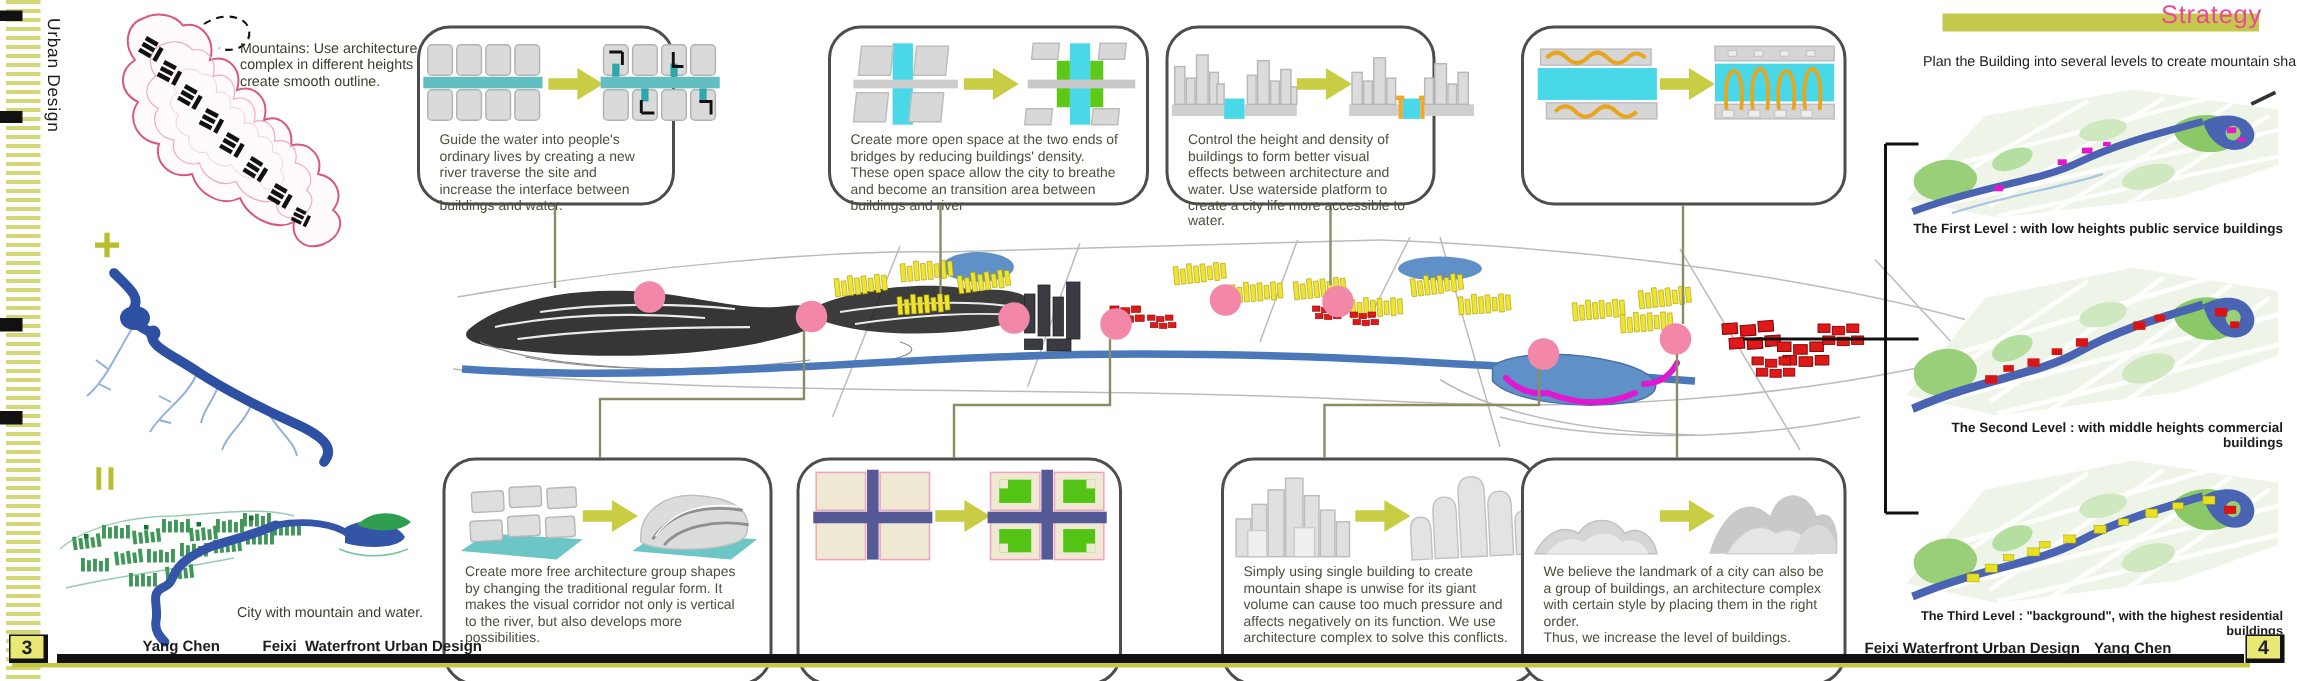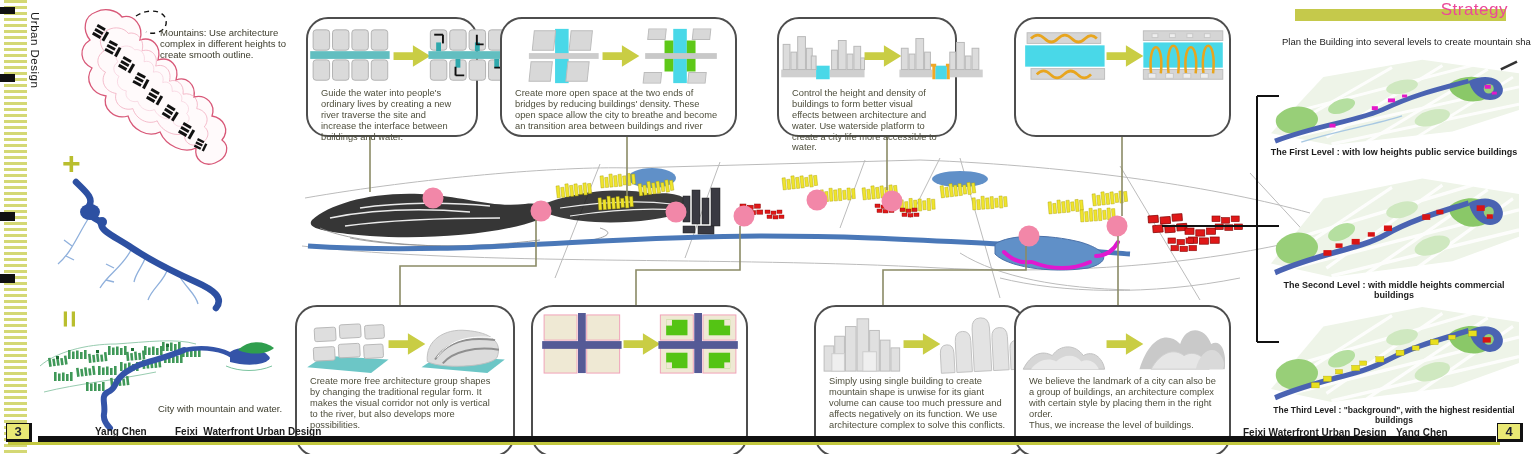--- a/index.html
+++ b/index.html
@@ -6,21 +6,21 @@
   #board{position:relative;width:1531px;height:454px;background:#fff;overflow:hidden;
          font-family:"Liberation Sans",sans-serif;}
   .abs{position:absolute;}
   .sbox{position:absolute;top:17px;height:120px;background:#fff;border:2.5px solid #4d4d4d;
         border-radius:22px;z-index:3;box-sizing:border-box;}
   .sbox.bottomrow{top:305px;height:152px;}
   .mini{display:block;margin:6px auto 0;}
   .box-caption{font-size:9.3px;line-height:1.17;color:#4e4e3c;padding:1px 13px 0;white-space:pre-line;}
   .side-text{font-size:9.5px;line-height:1.16;color:#3c3c2c;}
   .sym{color:#b9be2e;font-weight:bold;}
-  .thumb-caption{position:absolute;left:1266px;width:256px;text-align:center;font-weight:bold;
+  .thumb-caption{position:absolute;left:1266px;width:256px;text-align:right;font-weight:bold;
                  font-size:9px;color:#1c1c1c;z-index:3;}
   .foot-text{position:absolute;font-size:10px;font-weight:bold;color:#1c1c1c;white-space:pre;z-index:5;}
   .pagebox{position:absolute;width:26px;height:19px;background:#e9e874;border:1.5px solid #111;
            border-right-width:3px;border-bottom-width:3px;box-sizing:border-box;z-index:6;
            font-size:13px;font-weight:bold;color:#1d2030;text-align:center;line-height:15px;}
   .stripe{position:absolute;left:4px;top:0;width:23px;height:454px;z-index:0;
           background:repeating-linear-gradient(180deg,#d4d874 0 3px,#ffffff 3px 6px);}
   .blackblock{position:absolute;left:0;width:15px;background:#111;z-index:1;}
   .vlabel{position:absolute;left:29px;top:12px;writing-mode:vertical-rl;font-size:11.5px;
           color:#1a1a1a;letter-spacing:.5px;z-index:2;}
@@ -261,21 +261,21 @@
     </g>
     <g stroke="#111" stroke-width="2" fill="none">
       <path d="M1162,226 H1257"></path>
         <path d="M1257,96 V342"></path>
       <path d="M1257,96 H1279"></path>
         <path d="M1257,226 H1279"></path>
         <path d="M1257,342 H1279"></path>
     </g>
   </svg>
 
-  <div class="sbox" style="left:306px;width:172px">
+  <div class="sbox" style="left:278px;width:172px">
     <svg class="mini" width="204" height="62" viewBox="0 0 210 64">
       <g fill="#dadada" stroke="#b2b2b2">
         <rect x="5" y="5" width="17" height="21" rx="3"></rect>
           <rect x="25" y="5" width="17" height="21" rx="3"></rect>
         <rect x="45" y="5" width="17" height="21" rx="3"></rect>
           <rect x="65" y="5" width="17" height="21" rx="3"></rect>
         <rect x="5" y="36" width="17" height="21" rx="3"></rect>
           <rect x="25" y="36" width="17" height="21" rx="3"></rect>
         <rect x="45" y="36" width="17" height="21" rx="3"></rect>
           <rect x="65" y="36" width="17" height="21" rx="3"></rect>
@@ -305,21 +305,21 @@
             <path d="M13,10 v9"></path>
             <path d="M26,52 h9 M26,43 v9"></path>
           <path d="M48,10 v10 h7"></path>
             <path d="M66,44 h8 v9"></path>
         </g>
       </g>
     </svg>
     <div class="box-caption">Guide the water into people's ordinary lives by creating a new river traverse the site and increase the interface between buildings and water.</div>
   </div>
 
-  <div class="sbox" style="left:500px;width:237px">
+  <div class="sbox" style="left:552px;width:214px">
     <svg class="mini" width="204" height="62" viewBox="0 0 210 64">
       <g transform="translate(6,2)">
         <rect x="33" y="2" width="14" height="56" fill="#49d8e8"></rect>
         <rect x="6" y="27" width="72" height="6" fill="#cccccc"></rect>
         <g transform="skewX(-6)" fill="#d8d8d8" stroke="#bcbcbc">
           <rect x="12" y="4" width="22" height="20"></rect>
             <rect x="50" y="4" width="22" height="20"></rect>
           <rect x="12" y="36" width="22" height="20"></rect>
             <rect x="50" y="36" width="22" height="20"></rect>
         </g>

